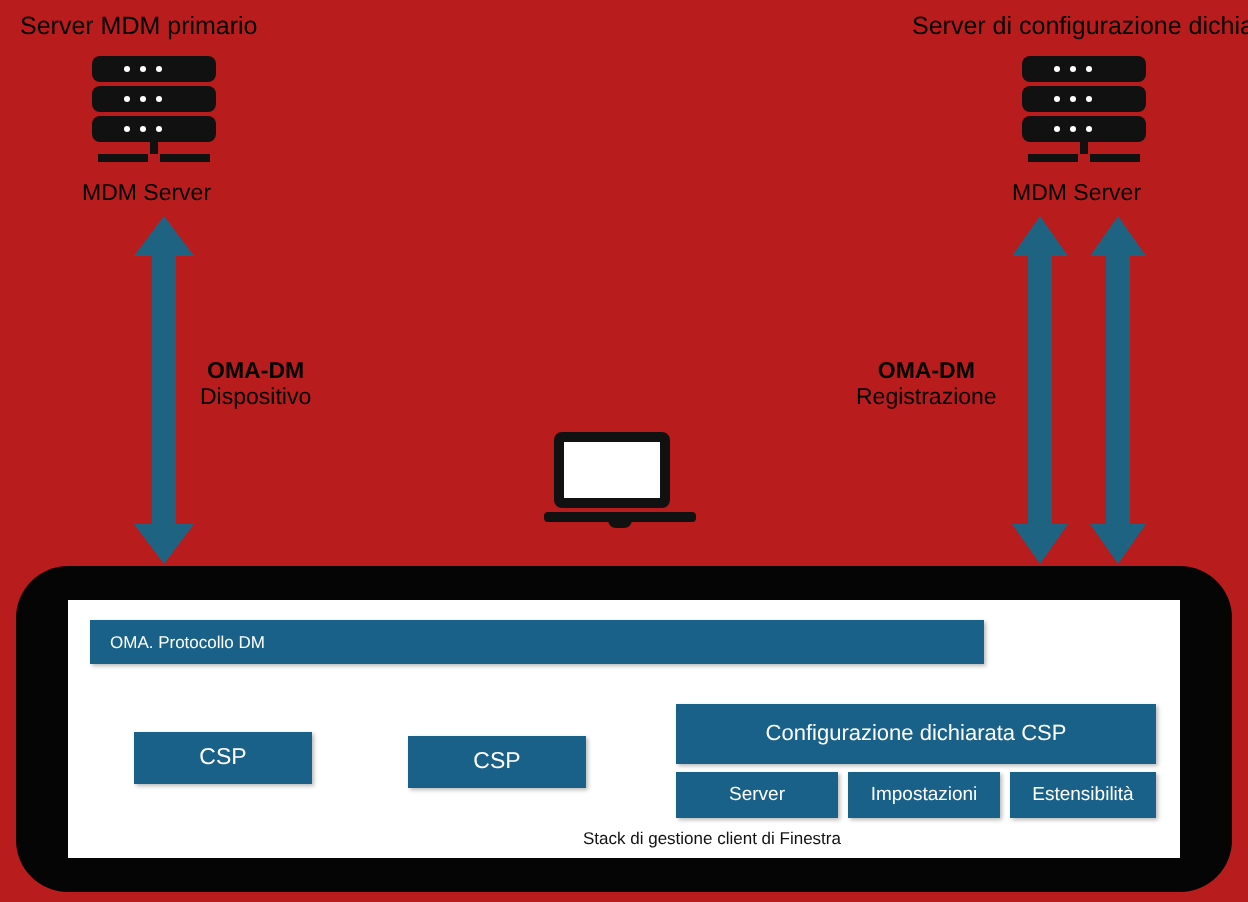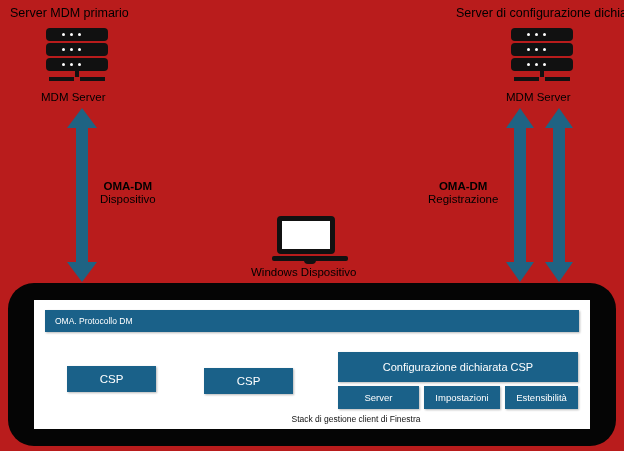--- a/index.html
+++ b/index.html
@@ -217,27 +217,26 @@
     <b>OMA-DM</b>
     <span>Registrazione</span>
   </div>
 
   <div class="abs laptop" style="left:272px; top:216px;">
     <div class="screen"></div>
     <div class="base"></div>
     <div class="notch"></div>
   </div>
 
-  <div class="abs lbl lbl-caption" style="left:251px; top:266px;">Windows   Dispositivo</div>
 
   <div class="abs" id="device-frame" style="left:8px; top:283px; width:608px; height:163px;">
 
     <div id="device-inner" style="left:26px; top:17px; width:556px; height:129px;">
 
-      <div class="blk left" style="left:11px; top:10px; width:534px; height:22px;align-items:center;">
+      <div class="blk left" style="left:11px; top:10px; width:447px; height:22px;align-items:center;">
         <span class="t-oma">OMA. Protocollo DM</span>
       </div>
 
       <div class="blk center" style="left:33px; top:66px; width:89px; height:26px;">
         <span class="t-csp">CSP</span>
       </div>
 
       <div class="blk center" style="left:170px; top:68px; width:89px; height:26px;">
         <span class="t-csp">CSP</span>
       </div>

